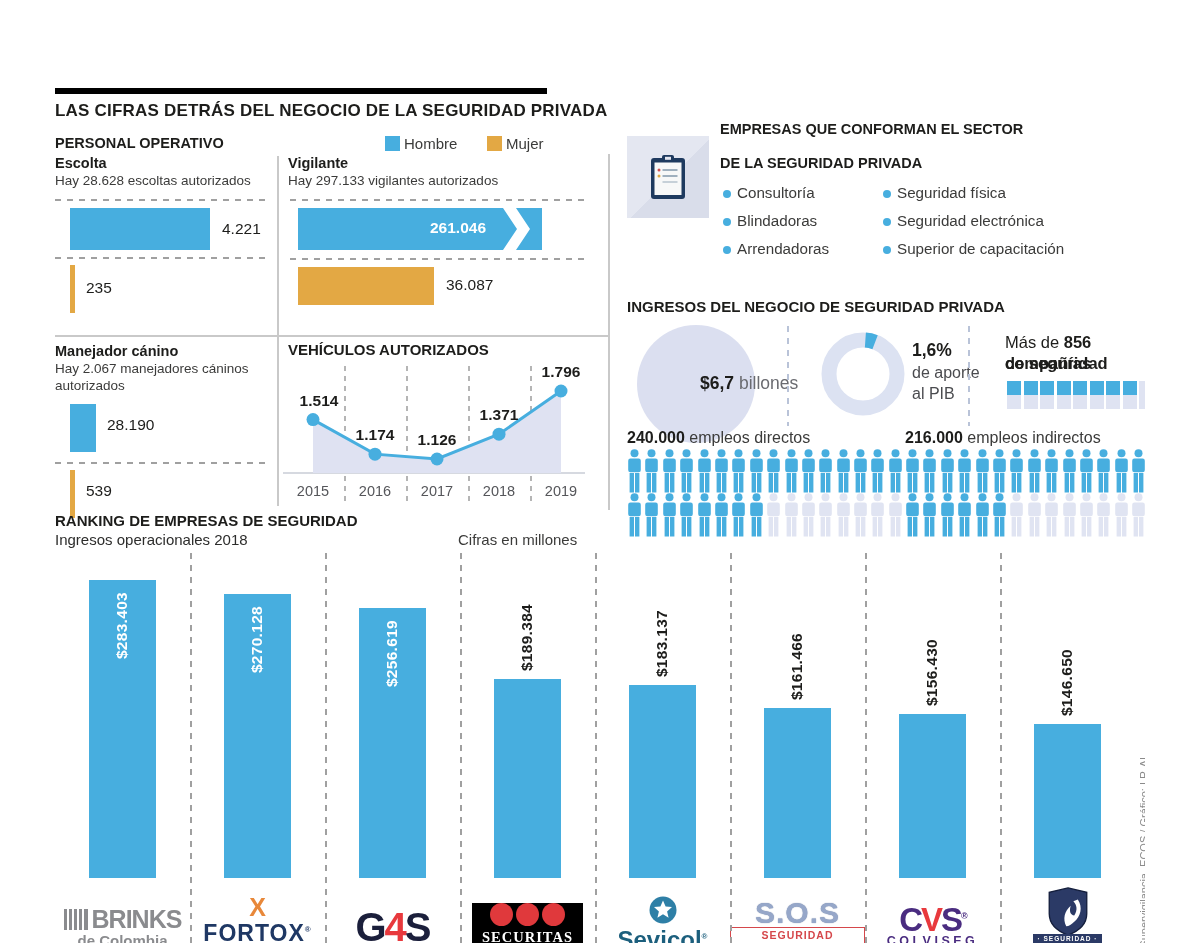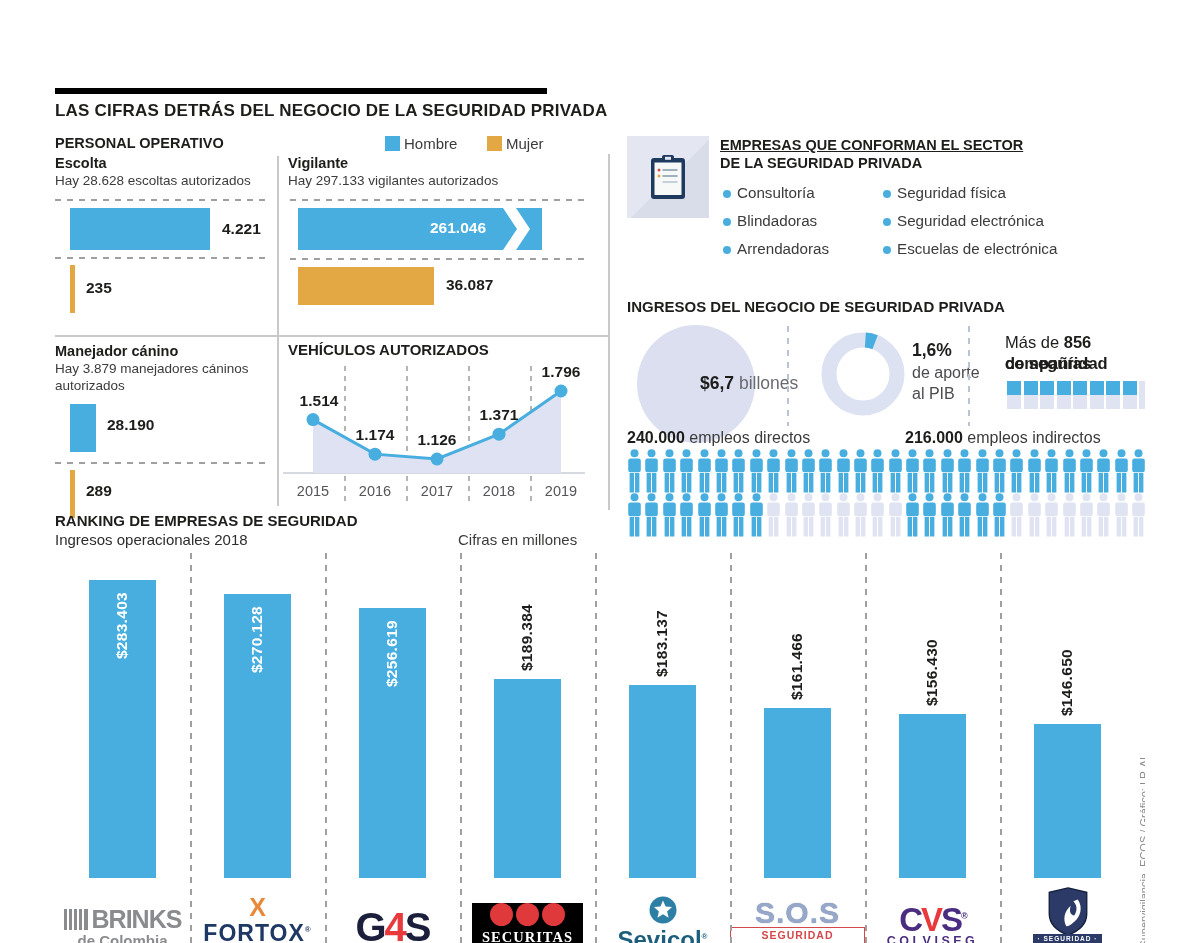--- a/index.html
+++ b/index.html
@@ -13,21 +13,21 @@
   .panel-title{font-size:14.5px;font-weight:bold;}
   .panel-sub{font-size:13.5px;color:#3b3b3a;}
   .dash-h{height:2px;background:repeating-linear-gradient(90deg,#a0a0a0 0 6px,transparent 6px 12px);}
   .dash-v{width:2px;background:repeating-linear-gradient(180deg,#a0a0a0 0 6px,transparent 6px 12px);}
   .dash-v.lt{background:repeating-linear-gradient(180deg,#b9c3d8 0 6px,transparent 6px 12px);}
   .solid-v{width:1.5px;background:#c9c9c9;}
   .solid-h{height:1.5px;background:#c9c9c9;}
   .bar{position:absolute;}
   .bar.blue{background:#47AEDF;}
   .bar.gold{background:#E3A844;}
-  .bar-num{font-size:15.5px;font-weight:bold;color:#1d1d1b;}
+  .bar-num{font-size:15.5px;font-weight:normal;color:#1d1d1b;}
   .legend-sw{width:15px;height:15px;display:inline-block;}
   .legend-lb{font-size:15px;color:#3b3b3a;}
   .bullet{width:8px;height:8px;border-radius:50%;background:#47AEDF;}
   .bullet-lb{font-size:15.2px;color:#3b3b3a;}
   .tile{width:82px;height:82px;background:linear-gradient(135deg,#E4E7F1 52%,#D9DDEA 52%);
         display:flex;align-items:center;justify-content:center;}
   .big-circle{width:118px;height:118px;border-radius:50%;background:#DBDFF0;}
   .circle-txt{font-size:17.5px;white-space:nowrap;}
   .circle-txt .rest{color:#6a6b70;}
   .pib-big{font-size:17.5px;font-weight:bold;}
@@ -116,27 +116,27 @@
     <span class="vigil-label" style="right:56px;top:11px;">261.046</span>
     <svg style="position:absolute;right:12px;top:0;" width="27" height="42" viewBox="0 0 27 42">
       <polygon points="0,0 13,0 27,21 13,42 0,42 14,21" fill="#ffffff"></polygon>
     </svg>
   </div>
   <div class="abs dash-h" style="left:290px;top:210px;width:295px;"></div>
   <div class="bar gold" style="left:298px;top:219px;width:136px;height:38px;"></div>
   <span class="abs bar-num" style="left:446px;top:228px;">36.087</span>
 
   <div class="abs panel-title" style="left:55px;top:295px;">Manejador cánino</div>
-  <div class="abs panel-sub" style="left:55px;top:313px;">Hay 3.879 manejadores cáninos</div>
+  <div class="abs panel-sub" style="left:55px;top:313px;">Hay 2.067 manejadores cáninos</div>
   <div class="abs panel-sub" style="left:55px;top:330px;text-align:center;">autorizados</div>
   <div class="bar blue" style="left:70px;top:356px;width:26px;height:48px;"></div>
   <span class="abs bar-num" style="left:107px;top:368px;">28.190</span>
   <div class="abs dash-h" style="left:55px;top:414px;width:210px;"></div>
   <div class="bar gold" style="left:70px;top:422px;width:5px;height:48px;"></div>
-  <span class="abs bar-num" style="left:86px;top:434px;">289</span>
+  <span class="abs bar-num" style="left:86px;top:434px;">539</span>
 
   <div class="abs sec-head" style="left:288px;top:293px;font-size:15px;">VEHÍCULOS AUTORIZADOS</div>
   <svg class="abs" style="left:283px;top:308px;" width="310" height="152" viewBox="0 0 310 152">
       <line x1="62" y1="10" x2="62" y2="148" stroke="#9d9d9d" stroke-width="1.5" stroke-dasharray="5 5"></line>
       <line x1="124" y1="10" x2="124" y2="148" stroke="#9d9d9d" stroke-width="1.5" stroke-dasharray="5 5"></line>
       <line x1="186" y1="10" x2="186" y2="148" stroke="#9d9d9d" stroke-width="1.5" stroke-dasharray="5 5"></line>
       <line x1="248" y1="10" x2="248" y2="148" stroke="#9d9d9d" stroke-width="1.5" stroke-dasharray="5 5"></line>
       <line x1="0" y1="117" x2="302" y2="117" stroke="#c9cdd6" stroke-width="1.5"></line>
       <polygon points="30,63.617999999999995 92,98.128 154,103 216,78.1325 278,34.99499999999999 278,117 30,117" fill="#dfe2f2"></polygon>
       <polyline points="30,63.617999999999995 92,98.128 154,103 216,78.1325 278,34.99499999999999" fill="none" stroke="#47AEDF" stroke-width="3"></polyline>
@@ -163,35 +163,35 @@
       <rect x="4.5" y="8.5" width="27" height="32.5" fill="#F7F8F8"></rect>
       <rect x="12" y="1" width="12" height="7" rx="2" fill="#1E3A5F"></rect>
       <rect x="15" y="2.8" width="6" height="3" fill="#E4E7F1"></rect>
       <circle cx="9" cy="16" r="1.5" fill="#D05050"></circle>
         <rect x="12.5" y="15" width="15" height="2" fill="#9FB0BE"></rect>
       <circle cx="9" cy="22" r="1.5" fill="#E0A843"></circle>
         <rect x="12.5" y="21" width="15" height="2" fill="#9FB0BE"></rect>
       <rect x="12.5" y="27" width="15" height="2" fill="#C6D0D8"></rect>
     </svg>
   </div>
-  <div class="abs sec-head" style="left:720px;top:89px;text-decoration:underline;">EMPRESAS QUE CONFORMAN EL SECTOR</div>
+  <div class="abs sec-head" style="left:720px;top:73px;">EMPRESAS QUE CONFORMAN EL SECTOR</div>
   <div class="abs sec-head" style="left:720px;top:107px;">DE LA SEGURIDAD PRIVADA</div>
 
   <span class="abs bullet" style="left:723px;top:142px;"></span>
   <span class="abs bullet-lb" style="left:737px;top:136px;">Consultoría</span>
   <span class="abs bullet" style="left:723px;top:170px;"></span>
   <span class="abs bullet-lb" style="left:737px;top:164px;">Blindadoras</span>
   <span class="abs bullet" style="left:723px;top:198px;"></span>
   <span class="abs bullet-lb" style="left:737px;top:192px;">Arrendadoras</span>
   <span class="abs bullet" style="left:883px;top:142px;"></span>
   <span class="abs bullet-lb" style="left:897px;top:136px;">Seguridad física</span>
   <span class="abs bullet" style="left:883px;top:170px;"></span>
   <span class="abs bullet-lb" style="left:897px;top:164px;">Seguridad electrónica</span>
   <span class="abs bullet" style="left:883px;top:198px;"></span>
-  <span class="abs bullet-lb" style="left:897px;top:192px;">Escuelas de electrónica</span>
+  <span class="abs bullet-lb" style="left:897px;top:192px;">Superior de capacitación</span>
 
   <div class="abs sec-head" style="left:627px;top:250px;font-size:15px;">INGRESOS DEL NEGOCIO DE SEGURIDAD PRIVADA</div>
   <div class="abs big-circle" style="left:637px;top:277px;"></div>
   <div class="abs circle-txt" style="left:700px;top:325px;text-align:right;">
     <span class="bold">$6,7</span><span class="rest"> billones</span>
   </div>
   <div class="abs dash-v lt" style="left:787px;top:278px;height:100px;"></div>
 
   <svg class="abs" style="left:821px;top:284px;" width="84" height="84" viewBox="0 0 84 84">
     <circle cx="42" cy="42" r="34" fill="none" stroke="#DCE2F2" stroke-width="15"></circle>

